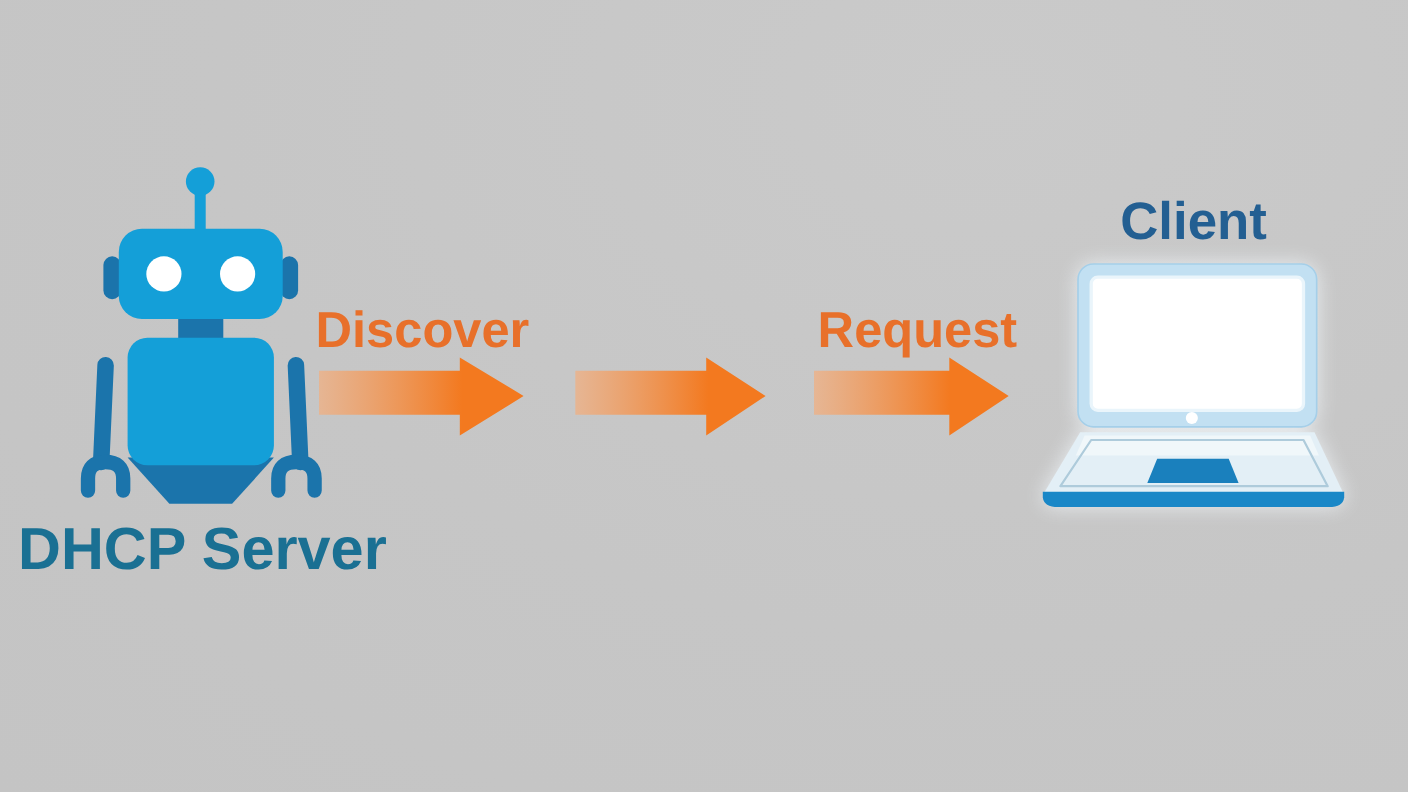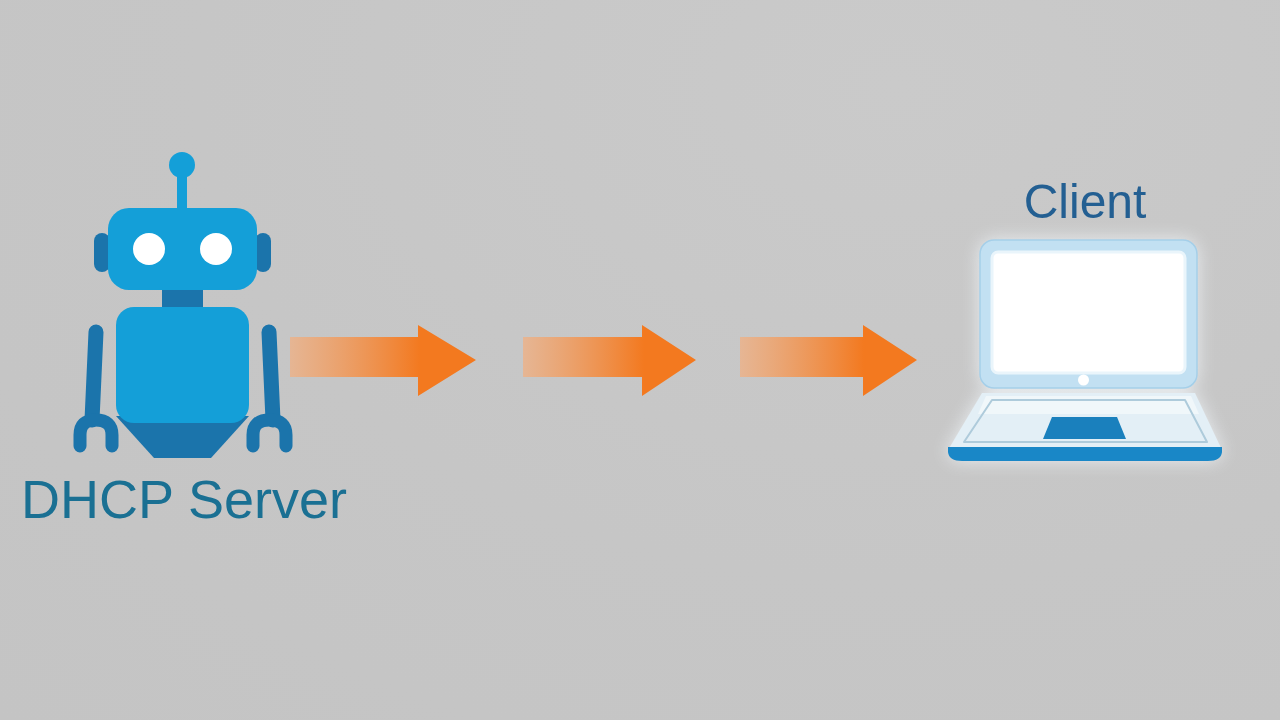--- a/index.html
+++ b/index.html
@@ -9,21 +9,21 @@
     overflow:hidden;
     background:radial-gradient(ellipse at 70% 12%, #cacaca 0%, #c6c6c6 55%, #c4c4c4 100%);
     font-family:"Liberation Sans", sans-serif;
   }
   .abs{position:absolute;}
   .label{
     position:absolute;
     transform:translateX(-50%);
     white-space:nowrap;
     font-family:"Liberation Sans", sans-serif;
-    font-weight:400;
+    font-weight:700;
     letter-spacing:0px;
   }
   .msg-label{
     font-size:46px;
     color:#e8702a;
   }
   #dhcp-server-label{font-size:54px;color:#1a7093;top:468px;left:184px;}
   #client-label{font-size:48px;color:#235f92;top:174px;left:1085px;}
   #acknowledge-label{font-size:54px;color:#1c6ba6;top:466px;left:1088px;}
   #discover-label{top:272px;left:384px;}
@@ -105,16 +105,18 @@
     <polygon points="112,187 177,187 186,209 103,209" fill="#1a80bd"></polygon>
 
     <path d="M 8 217 L 282 217 L 282 222 Q 281 231 268 231 L 22 231 Q 9 231 8 222 Z" fill="#1987c7"></path>
   </svg>
 
   <div id="dhcp-server-label" class="label">DHCP Server</div>
 
   <div id="client-label" class="label">Client</div>
 
 
+  <div id="discover-label" class="label msg-label">Discover</div>
 
 
+  <div id="request-label" class="label msg-label">Request</div>
 
 </div>
 
 </body></html>

